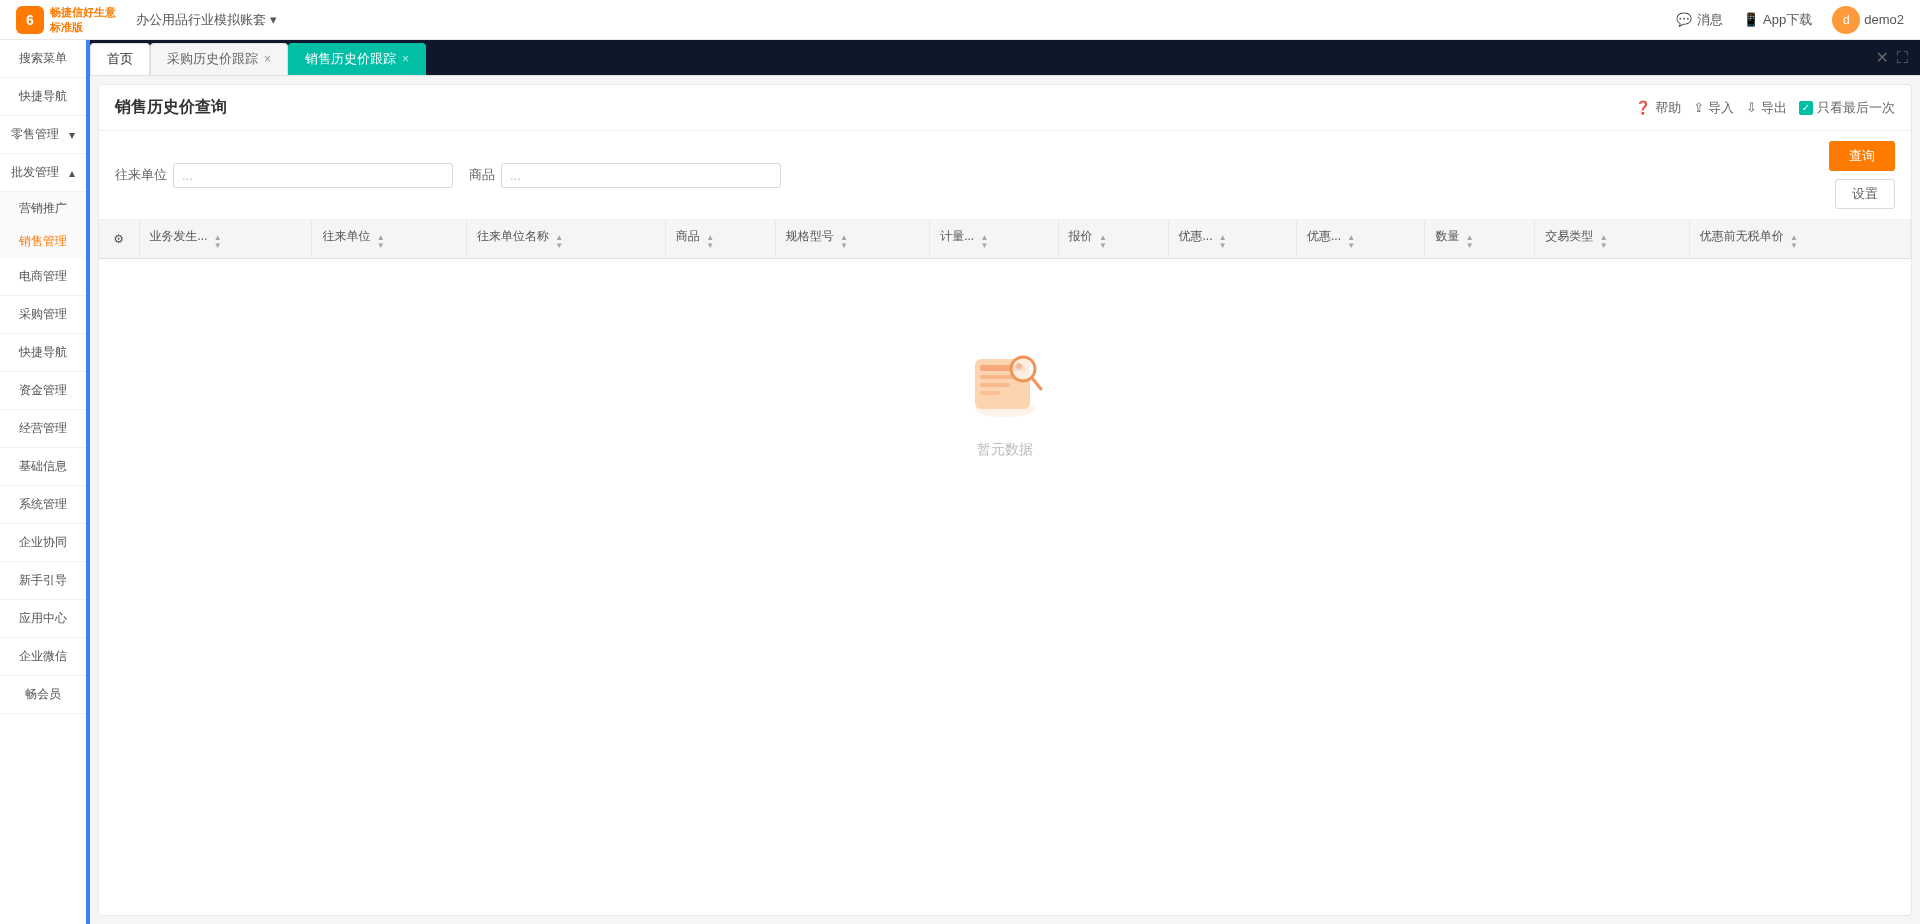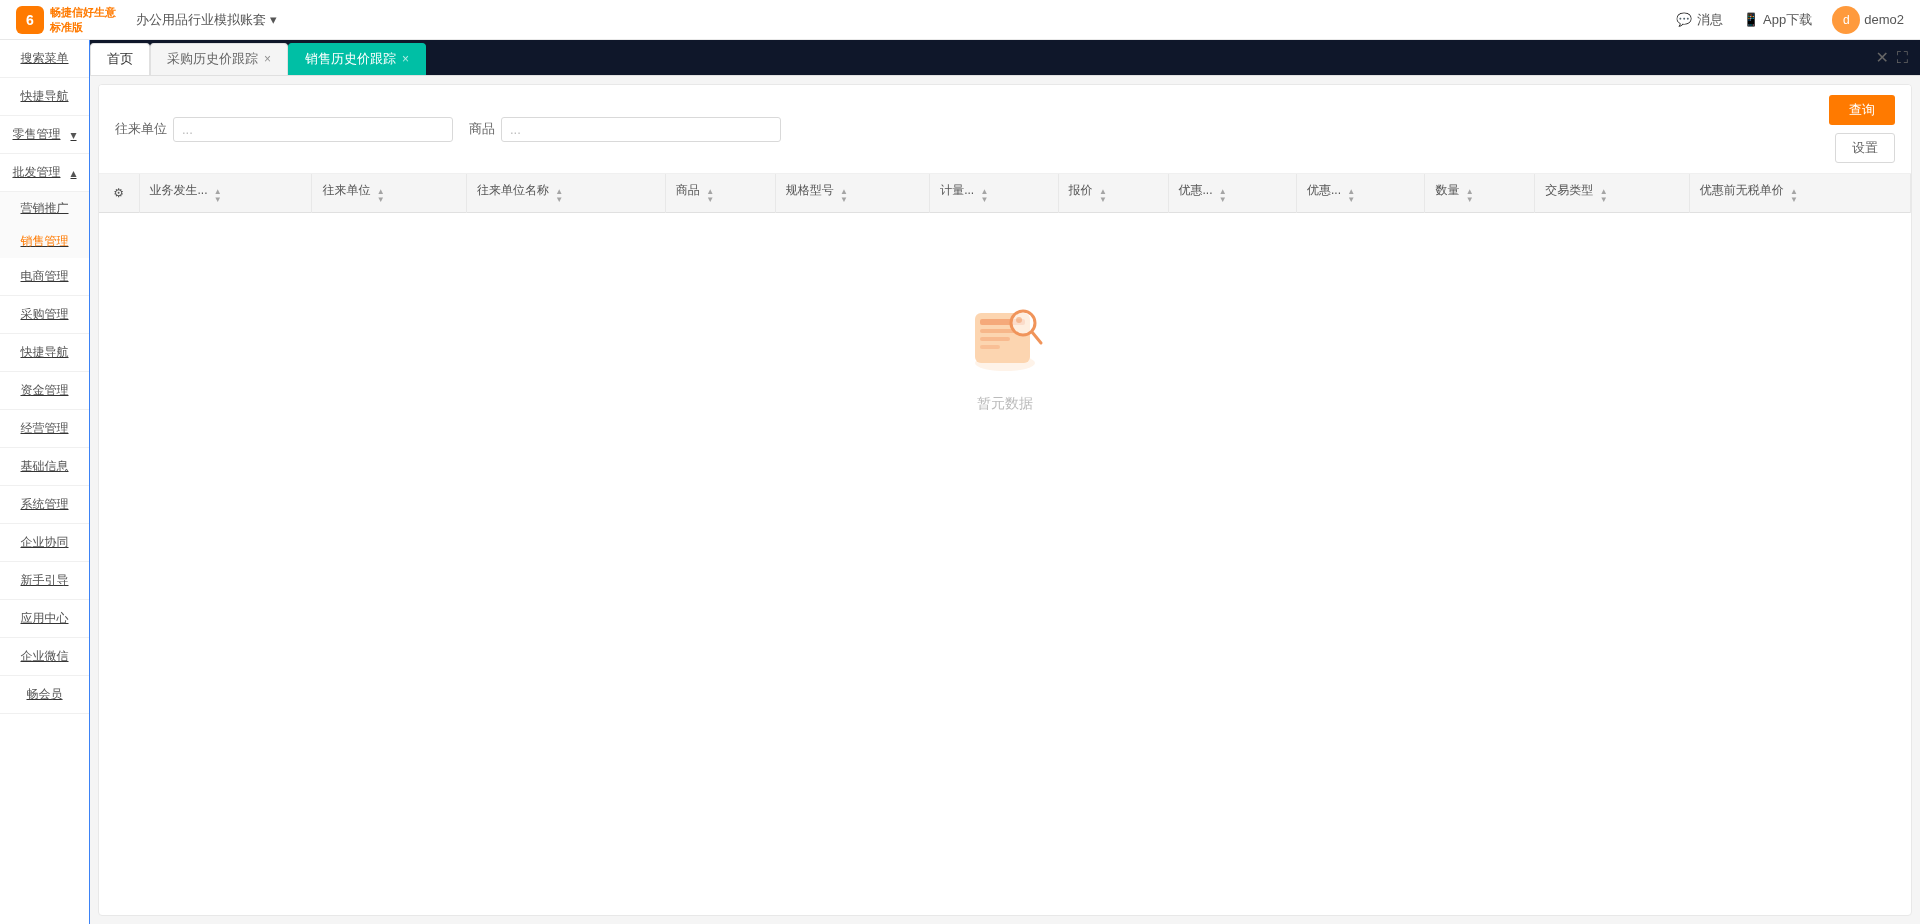--- a/index.html
+++ b/index.html
@@ -13,21 +13,21 @@
     .logo-text { font-size: 11px; color: #ff7a00; line-height: 1.3; font-weight: bold; }
     .app-selector { display: flex; align-items: center; gap: 4px; color: #555; font-size: 13px; cursor: pointer; margin-left: 12px; }
     .topbar-right { display: flex; align-items: center; gap: 20px; }
     .topbar-right-item { display: flex; align-items: center; gap: 4px; color: #555; font-size: 13px; cursor: pointer; }
     .avatar { width: 28px; height: 28px; border-radius: 50%; background: #ff9a3c; display: flex; align-items: center; justify-content: center; color: white; font-size: 12px; }
 
     
     .main-layout { display: flex; flex: 1; overflow: hidden; }
 
     
-    .sidebar { width: 90px; background: #fff; border-right: 1px solid #3b82f6; display: flex; flex-direction: column; overflow-y: auto; flex-shrink: 0; text-decoration: underline; }
+    .sidebar { width: 90px; background: #fff; border-right: 4px solid #3b82f6; display: flex; flex-direction: column; overflow-y: auto; flex-shrink: 0; }
     .sidebar-item { padding: 10px 4px; text-align: center; cursor: pointer; color: #555; font-size: 12px; border-bottom: 1px solid #f0f0f0; }
     .sidebar-item.has-arrow { display: flex; align-items: center; justify-content: center; gap: 10px; }
     .sidebar-sub-items { background: #fafafa; }
     .sidebar-sub-item { padding: 8px 4px; text-align: center; cursor: pointer; color: #555; font-size: 12px; }
     .sidebar-sub-item.active { color: #ff7a00; }
 
     
     .content-area { flex: 1; display: flex; flex-direction: column; overflow: hidden; }
 
     
@@ -189,20 +189,41 @@
         <span class="tab-close">×</span>
       </div>
       <div class="tabbar-actions">
         <span class="tabbar-action-btn">✕</span>
         <span class="tabbar-action-btn">⛶</span>
       </div>
     </div>
 
     <div class="page-content">
 
+      <div class="page-header">
+        <div class="page-title">销售历史价查询</div>
+        <div class="page-header-actions">
+          <div class="header-action">
+            <span>❓</span>
+            <span>帮助</span>
+          </div>
+          <div class="header-action">
+            <span>⇪</span>
+            <span>导入</span>
+          </div>
+          <div class="header-action">
+            <span>⇩</span>
+            <span>导出</span>
+          </div>
+          <div class="header-action checkbox-action">
+            <div class="checkbox-checked"></div>
+            <span>只看最后一次</span>
+          </div>
+        </div>
+      </div>
 
       <div class="filter-bar">
         <div class="filter-row">
 
           <div class="filter-group">
             <span class="filter-label">往来单位</span>
             <div class="filter-input-field" style="min-width: 280px;">
               <span style="color:#bbb; font-size: 13px;">...</span>
             </div>
           </div>

